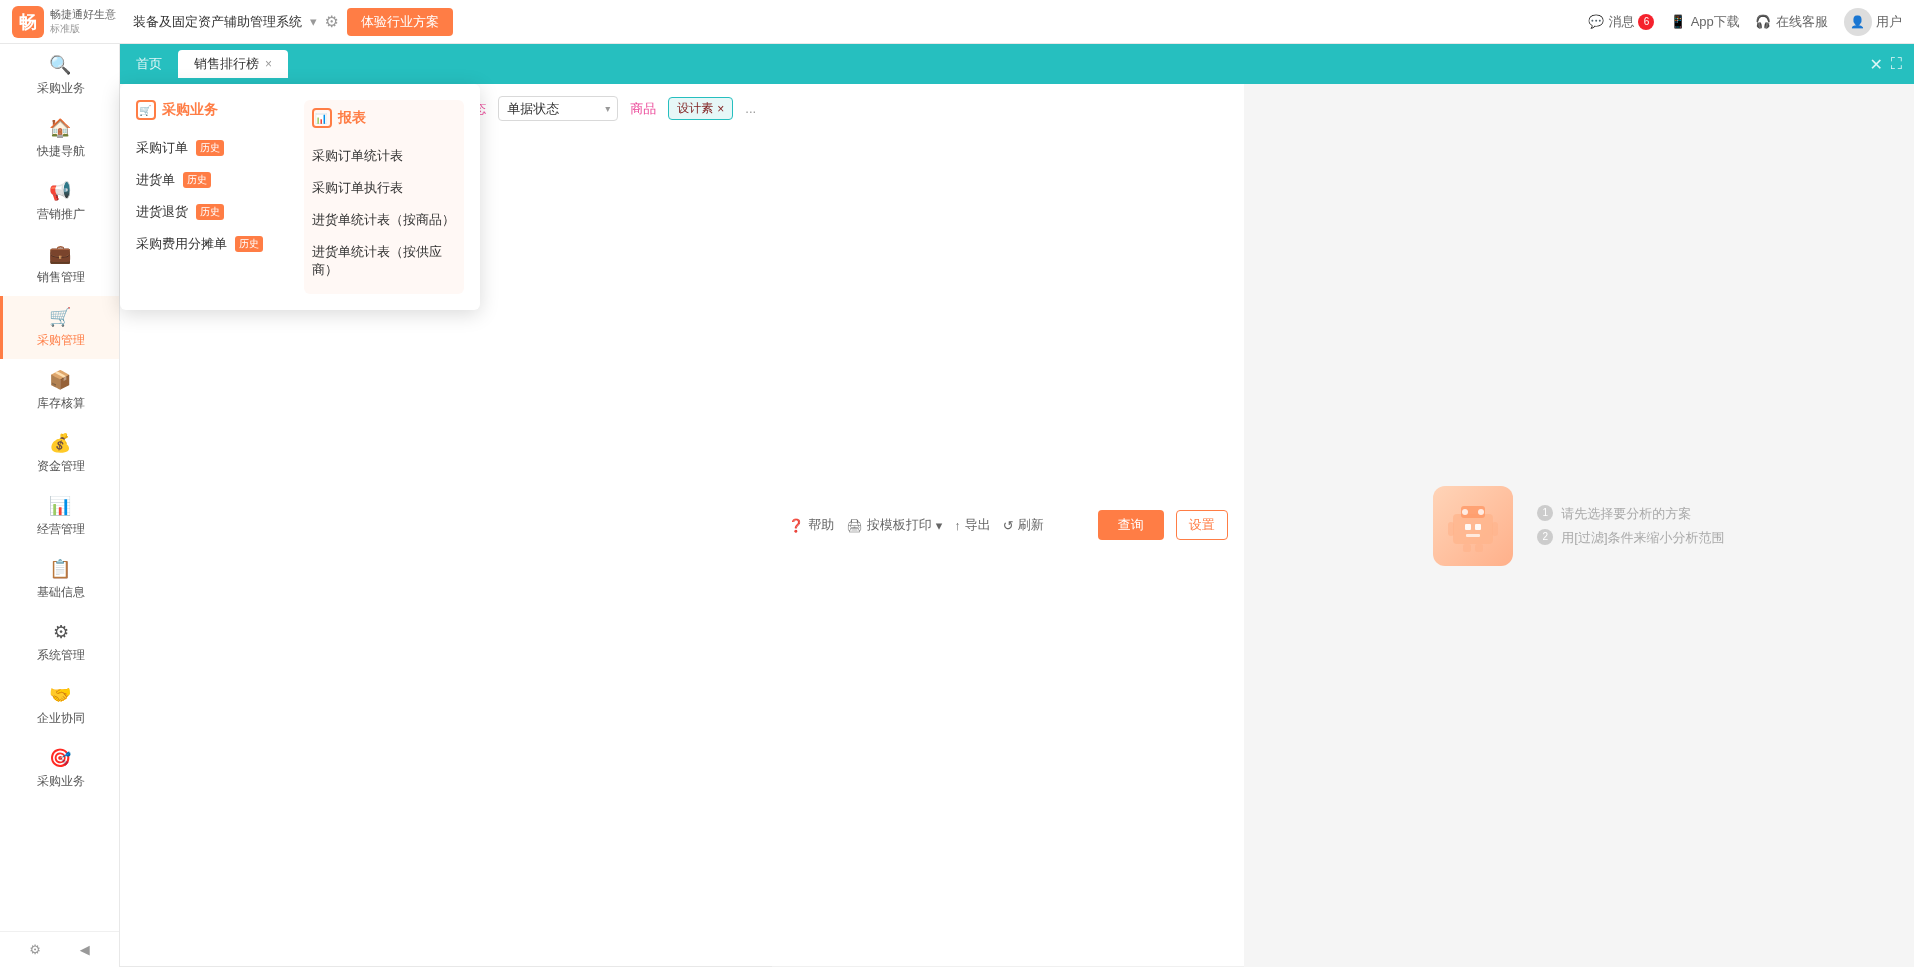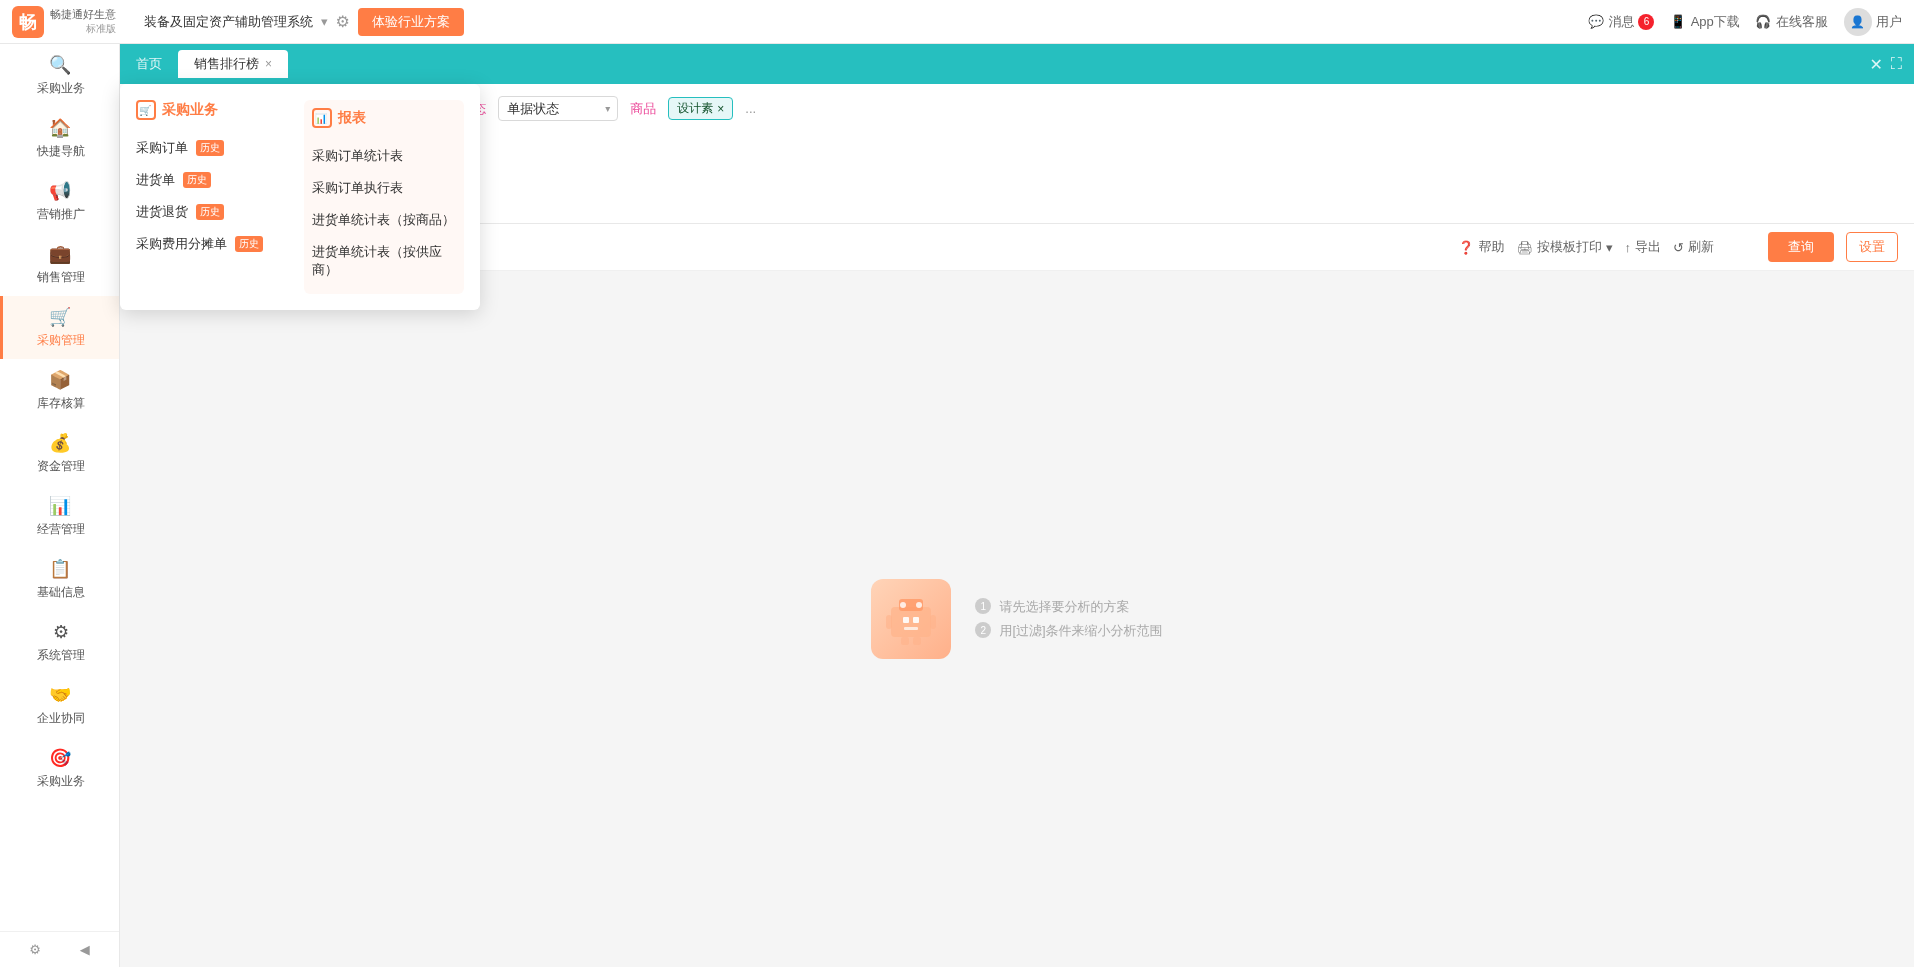--- a/index.html
+++ b/index.html
@@ -24,27 +24,27 @@
       gap: 6px;
     }
     .logo-icon {
       width: 32px; height: 32px;
       background: #ff7d45;
       border-radius: 6px;
       display: flex; align-items: center; justify-content: center;
       color: white; font-size: 18px; font-weight: bold;
     }
     .logo-text { font-size: 11px; color: #666; line-height: 1.3; }
-    .logo-version { font-size: 10px; color: #999; text-align: right; }
+    .logo-version { font-size: 10px; color: #999; }
     .top-bar-middle {
       flex: 1;
       display: flex;
       align-items: center;
       gap: 8px;
-      margin-left: 12px;
+      margin-left: 1px;
     }
     .system-title {
       font-size: 13px;
       color: #333;
     }
     .top-bar-btn {
       background: #ff7d45;
       color: white;
       border: none;
       border-radius: 4px;
@@ -172,21 +172,20 @@
       color: rgba(255,255,255,0.85);
       cursor: pointer;
       font-size: 16px;
     }
 
     
     .content-area {
       flex: 1;
       background: #f5f5f5;
       display: flex;
-      flex-direction: column;
       overflow: hidden;
     }
 
     
     .filter-bar {
       background: #fff;
       padding: 12px 16px;
       border-bottom: 1px solid #e8e8e8;
     }
     .filter-row {
@@ -208,21 +207,21 @@
       padding: 4px 24px 4px 8px;
       font-size: 13px;
       color: #333;
       background: #fff;
       appearance: none;
       min-width: 120px;
     }
     .filter-tag {
       background: #e6f7f7;
       border: 1px solid #26bfbf;
-      color: #14532d;
+      color: #7f1d1d;
       border-radius: 4px;
       padding: 2px 8px;
       font-size: 12px;
       display: flex; align-items: center; gap: 4px;
     }
     .filter-tag .close { cursor: pointer; }
     .time-btns { display: flex; gap: 4px; }
     .time-btn {
       padding: 3px 8px;
       border: 1px solid #d9d9d9;

